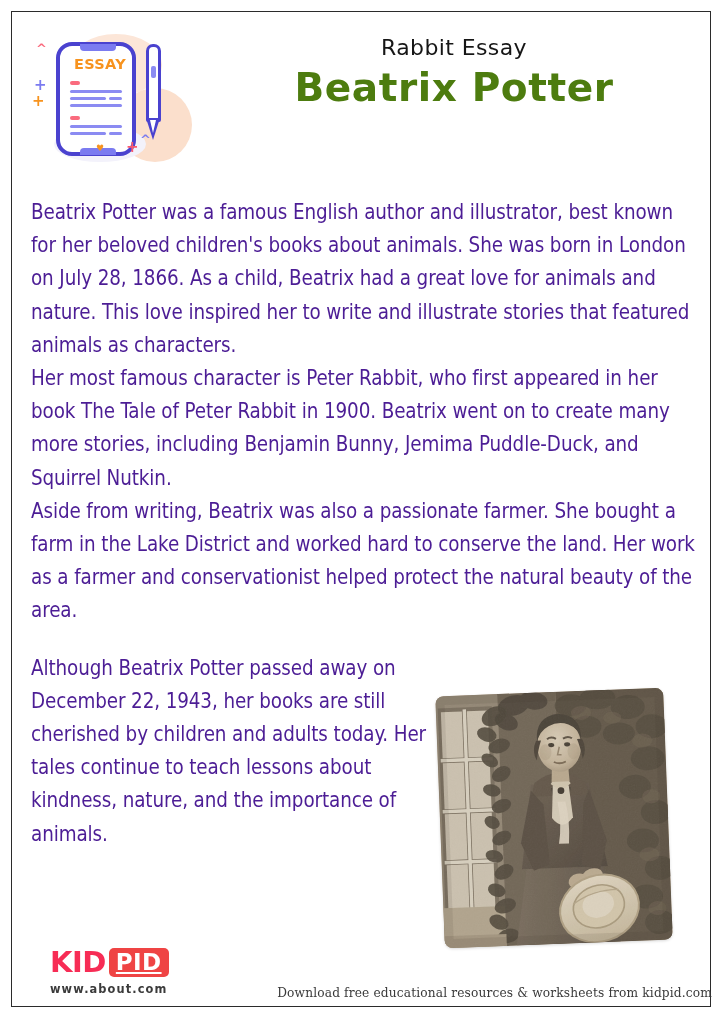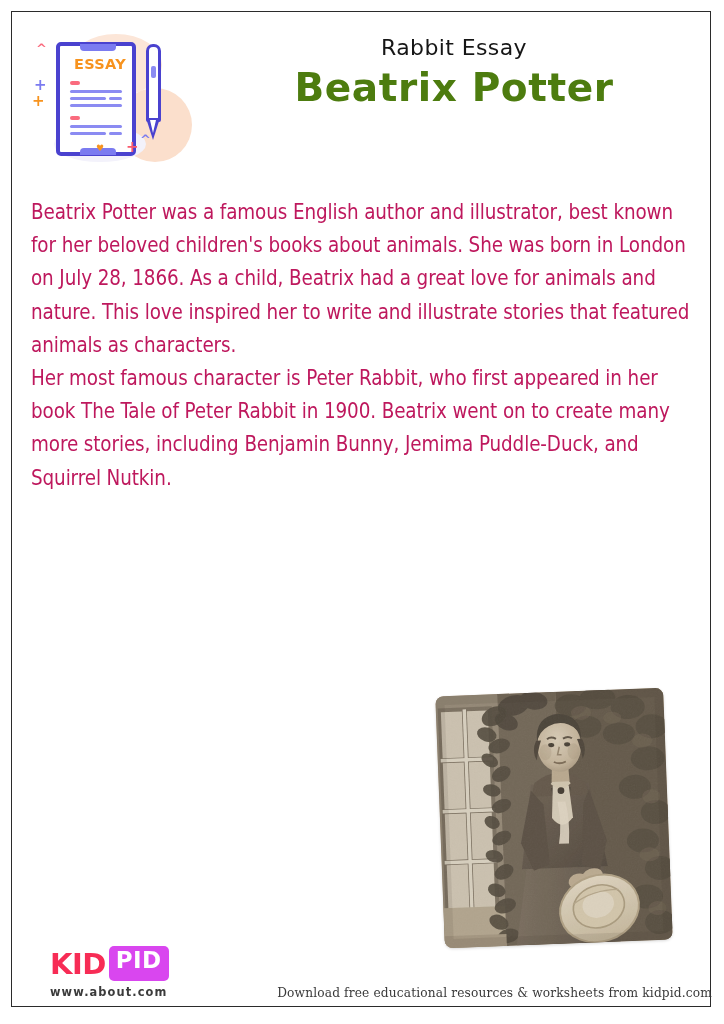--- a/index.html
+++ b/index.html
@@ -58,21 +58,21 @@
   }
   #blob-a { left: 36px; top: 4px;  width: 92px;  height: 62px; background:#fce6d8; }
   #blob-b { left: 84px; top: 58px; width: 74px;  height: 74px; background:#fbdfcc; }
   #blob-c { left: 20px; top: 96px; width: 92px;  height: 36px; background:#f3f2fb; }
 
   #clipboard-body {
     position: absolute;
     left: 22px; top: 12px;
     width: 80px; height: 114px;
     border: 4.5px solid #4a42cf;
-    border-radius: 5px;
+    border-radius: 16px;
     background: #ffffff;
     box-sizing: border-box;
   }
   .clip-tab {
     position: absolute;
     background: #7b7bf0;
     left: 20px;
     width: 36px;
     height: 7px;
   }
@@ -193,21 +193,21 @@
   #essay-body {
     position: absolute;
     left: 31px;
     top: 196px;
     width: 664px;
   }
   .para {
     font-family: "DejaVu Sans Condensed", "DejaVu Sans", sans-serif;
     font-size: 20.4px;
     line-height: 33.2px;
-    color: #be185d;
+    color: #4c1d95;
     letter-spacing: -0.1px;
     margin: 0;
     text-align: left;
   }
   #para-4 {
     margin-top: 24px;
     width: 396px;
   }
 
   
@@ -257,25 +257,26 @@
     line-height: 32px;
     color: #f72c55;
     letter-spacing: -0.5px;
   }
   #logo-pid {
     font-family: "DejaVu Sans", sans-serif;
     font-weight: 700;
     font-size: 23px;
     line-height: 26px;
     color: #ffffff;
-    background: #d946ef;
+    background: #ef4444;
     border-radius: 5px;
-    padding: 1px 7px 8px 7px;
+    padding: 1px 7px 2px 7px;
     margin-left: 3px;
     letter-spacing: 0.4px;
+    text-decoration: underline;
   }
   #logo-url {
     margin-top: 4px;
     font-family: "DejaVu Sans", sans-serif;
     font-size: 11.4px;
     font-weight: 700;
     color: #3b3b3b;
     letter-spacing: 1.1px;
   }
   #footer-note {
@@ -338,20 +339,22 @@
 
     <div id="title-block">
       <div id="subtitle">Rabbit Essay</div>
       <div id="main-title">Beatrix Potter</div>
     </div>
   </div>
 
   <div id="essay-body">
     <p class="para" id="para-1">Beatrix Potter was a famous English author and illustrator, best known for her beloved children's books about animals. She was born in London on July 28, 1866. As a child, Beatrix had a great love for animals and nature. This love inspired her to write and illustrate stories that featured animals as characters.</p>
     <p class="para" id="para-2">Her most famous character is Peter Rabbit, who first appeared in her book The Tale of Peter Rabbit in 1900. Beatrix went on to create many more stories, including Benjamin Bunny, Jemima Puddle-Duck, and Squirrel Nutkin.</p>
+    <p class="para" id="para-3">Aside from writing, Beatrix was also a passionate farmer. She bought a farm in the Lake District and worked hard to conserve the land. Her work as a farmer and conservationist helped protect the natural beauty of the area.</p>
+    <p class="para" id="para-4">Although Beatrix Potter passed away on December 22, 1943, her books are still cherished by children and adults today. Her tales continue to teach lessons about kindness, nature, and the importance of animals.</p>
   </div>
 
   <div id="photo-wrap">
     <div id="photo">
       <svg width="228" height="252" viewBox="0 0 228 252" xmlns="http://www.w3.org/2000/svg">
         <defs>
           <linearGradient id="wallg" x1="0" y1="0" x2="0" y2="1">
             <stop offset="0%" stop-color="#c9bba6"></stop>
             <stop offset="100%" stop-color="#b3a693"></stop>
           </linearGradient>

